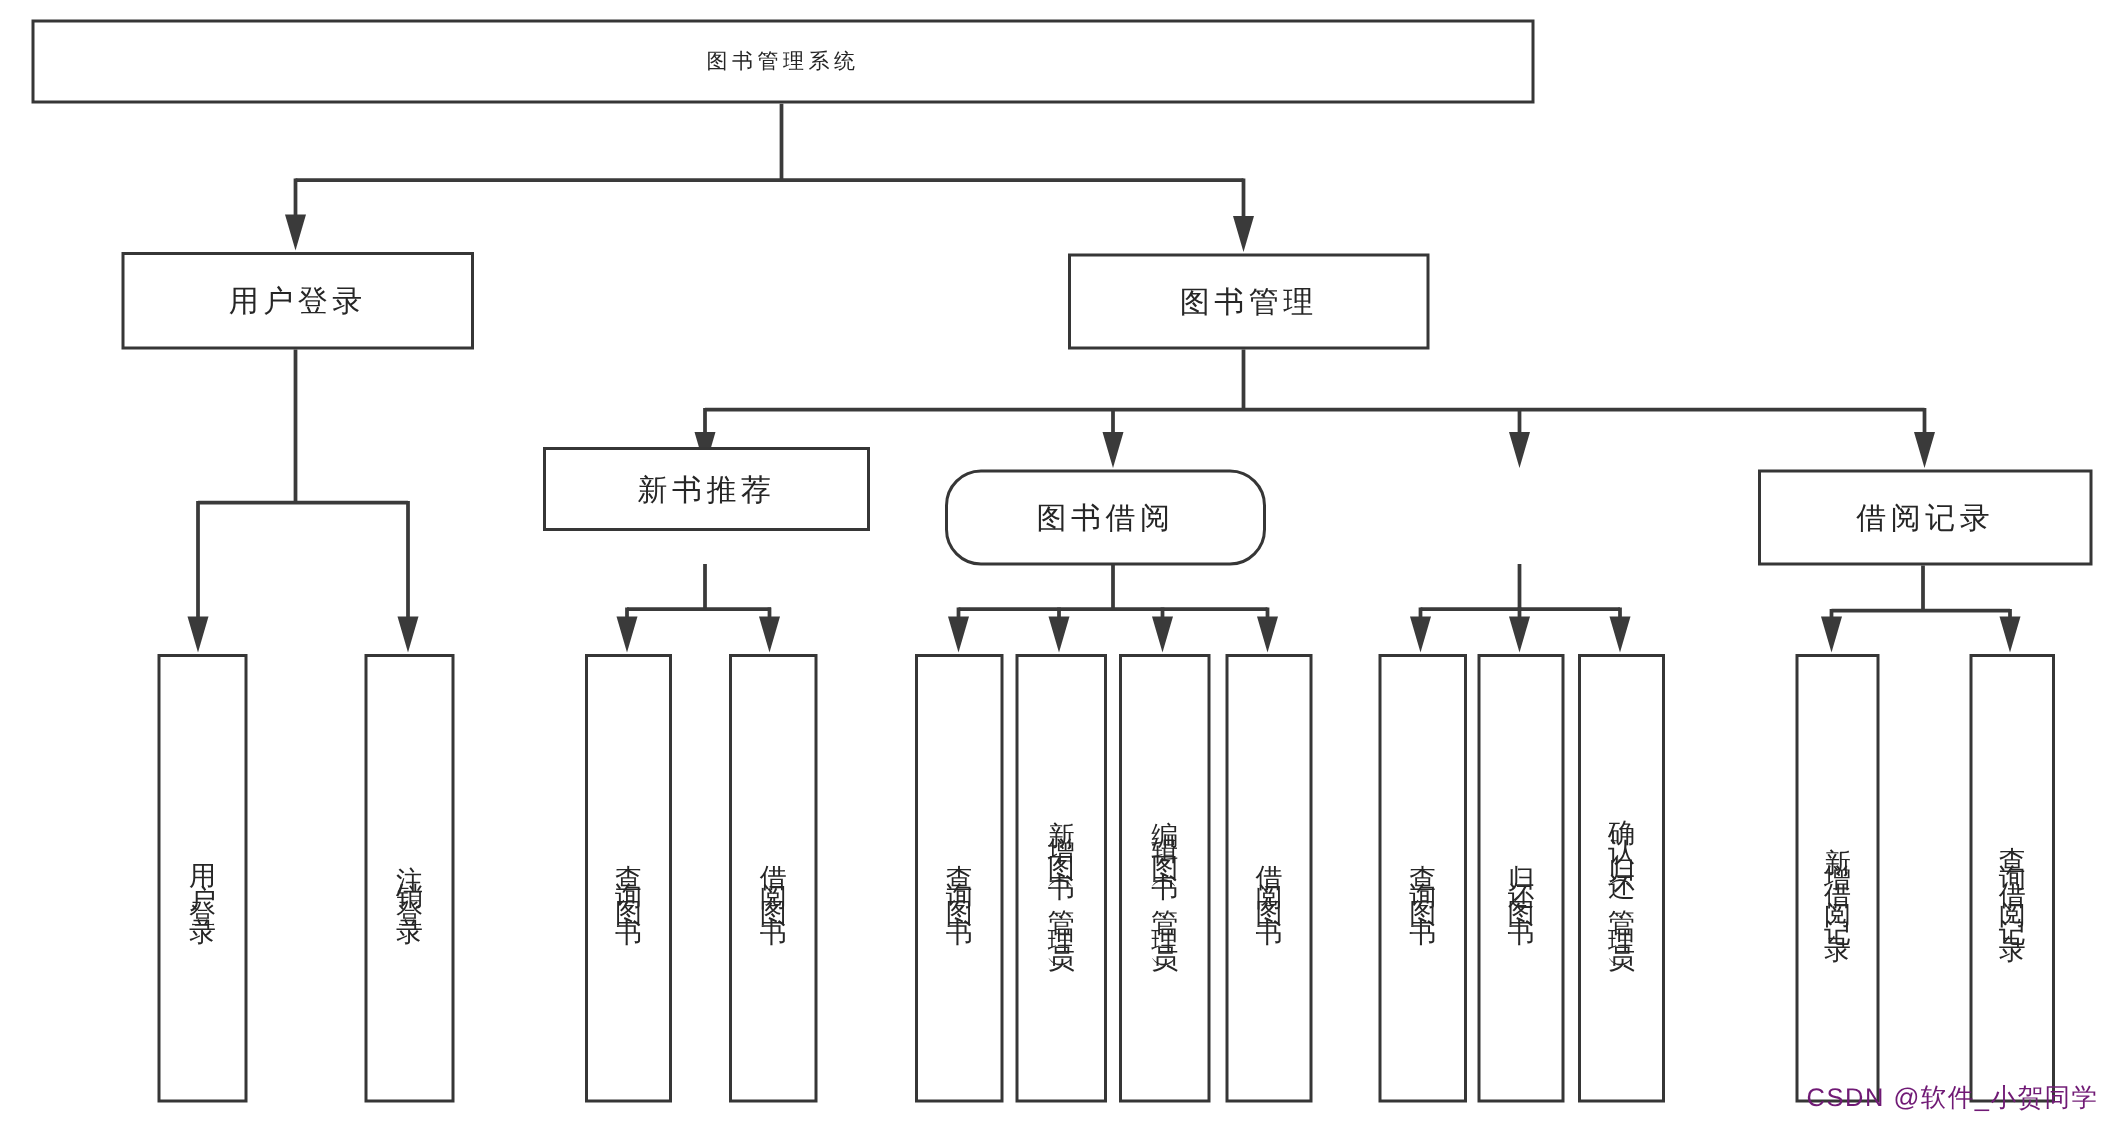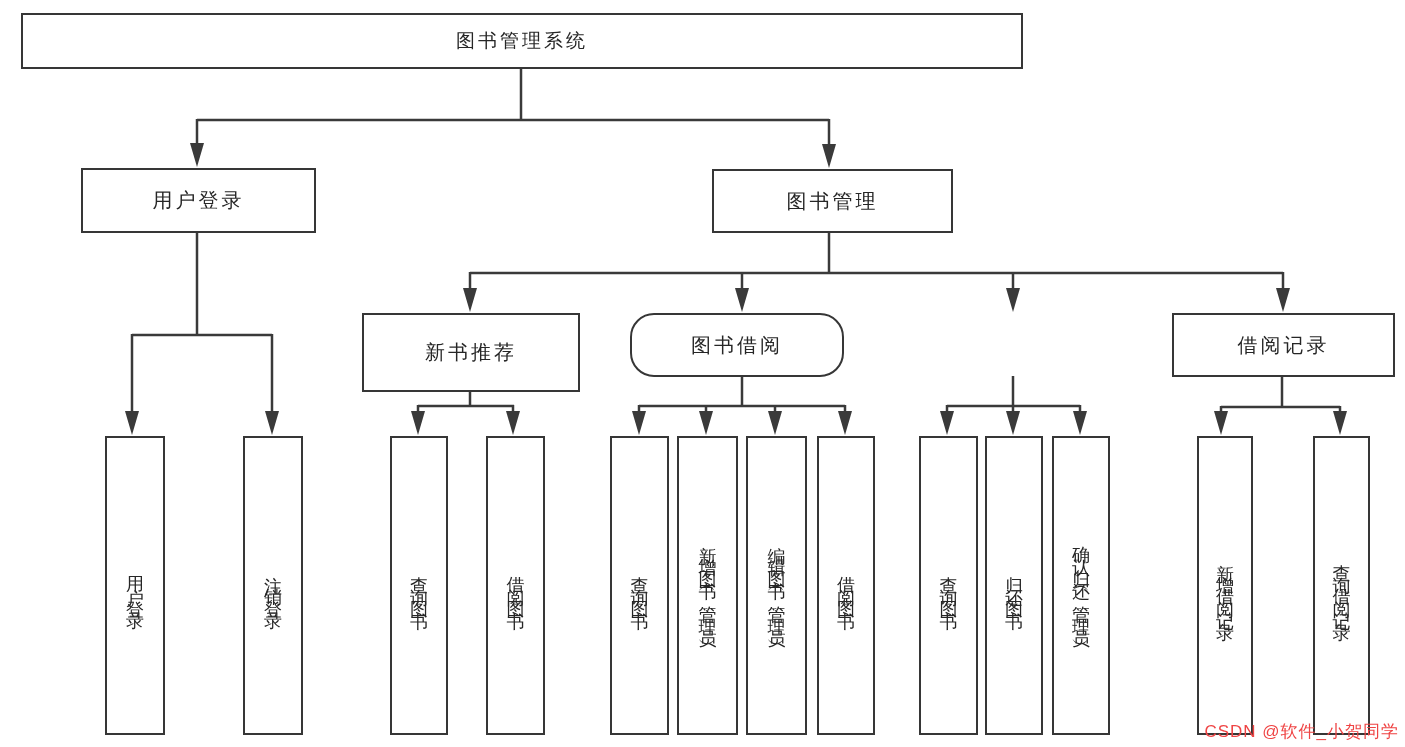--- a/index.html
+++ b/index.html
@@ -29,21 +29,21 @@
     background: #ffffff;
     display: flex;
     align-items: center;
     justify-content: center;
     color: #262626;
     font-size: 20px;
     letter-spacing: 3px;
     white-space: nowrap;
     z-index: 2;
   }
-  .node.root { font-size: 19px; text-align: right; }
+  .node.root { font-size: 14px; text-align: right; }
   .vnode {
     position: absolute;
     box-sizing: border-box;
     border: 2.5px solid #363636;
     background: #ffffff;
     display: flex;
     align-items: center;
     justify-content: center;
     color: #262626;
     z-index: 2;
@@ -54,21 +54,21 @@
     font-size: 18px;
     letter-spacing: 12px;
     line-height: 1;
     color: #262626;
   }
   .watermark {
     position: absolute;
     right: 6px;
     bottom: 4px;
     font-size: 17px;
-    color: #ef4444;
+    color: #701a75;
     letter-spacing: 1px;
     z-index: 3;
   }
 </style>
 </head>
 <body>
 
 <div id="canvas">
 
   <svg id="wires" viewBox="0 0 1405 747" xmlns="http://www.w3.org/2000/svg">
@@ -135,21 +135,21 @@
       <path d="M1221 435 l-7 -24 h14 z"></path>
       <path d="M1340 435 l-7 -24 h14 z"></path>
     </g>
   </svg>
 
   <div class="node root" style="left:21px; top:13px; width:1002px; height:56px;">图书管理系统</div>
 
   <div class="node" style="left:81px; top:168px; width:235px; height:65px;">用户登录</div>
   <div class="node" style="left:712px; top:169px; width:241px; height:64px;">图书管理</div>
 
-  <div class="node" style="left:362px; top:313px; width:218px; height:79px;">新书推荐</div>
+  <div class="node" style="left:362px; top:298px; width:218px; height:56px;">新书推荐</div>
   <div class="node" style="left:630px; top:313px; width:214px; height:64px;border-radius:24px;">图书借阅</div>
   <div class="node" style="left:1172px; top:313px; width:223px; height:64px;">借阅记录</div>
 
   <div class="vnode" style="left:105px; top:436px; width:60px; height:299px;">
     <span class="vtext">用户登录</span>
   </div>
   <div class="vnode" style="left:243px; top:436px; width:60px; height:299px;">
     <span class="vtext">注销登录</span>
   </div>
 

